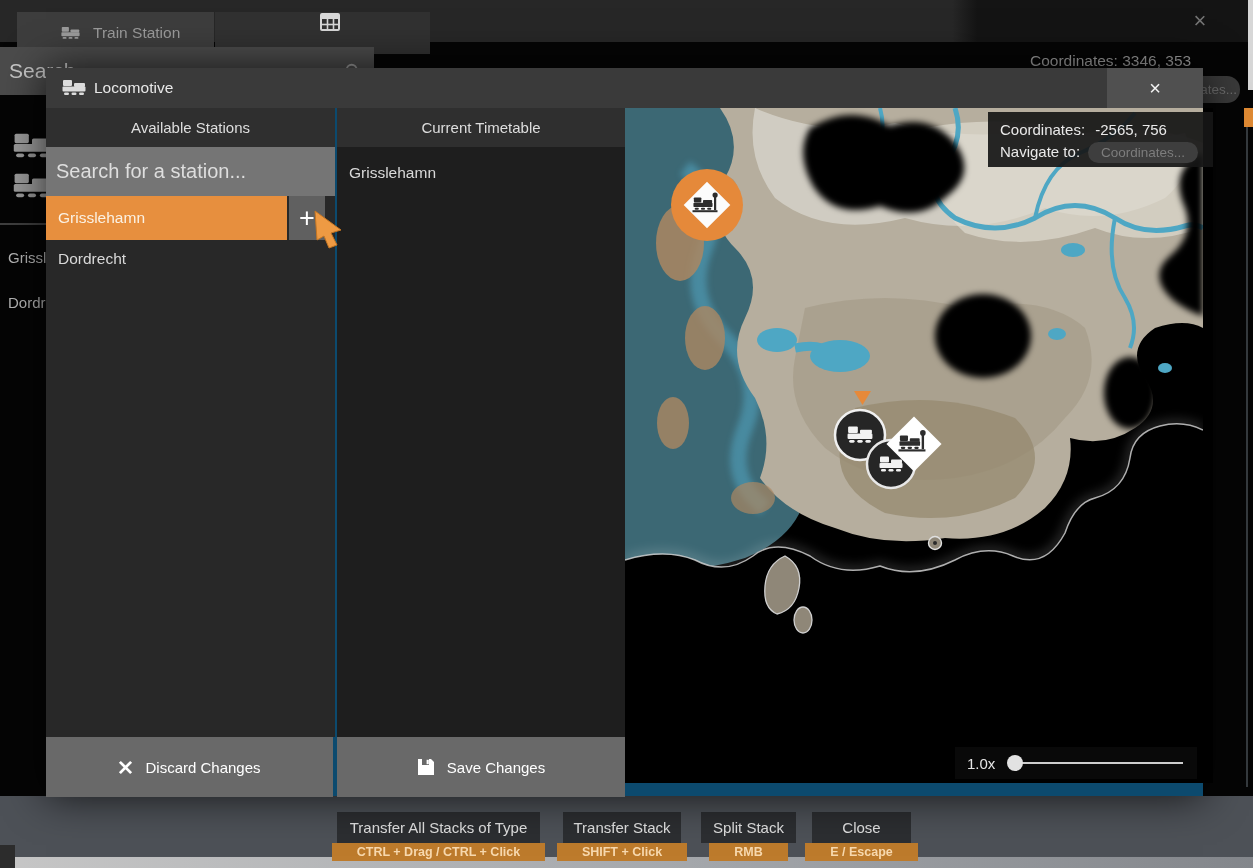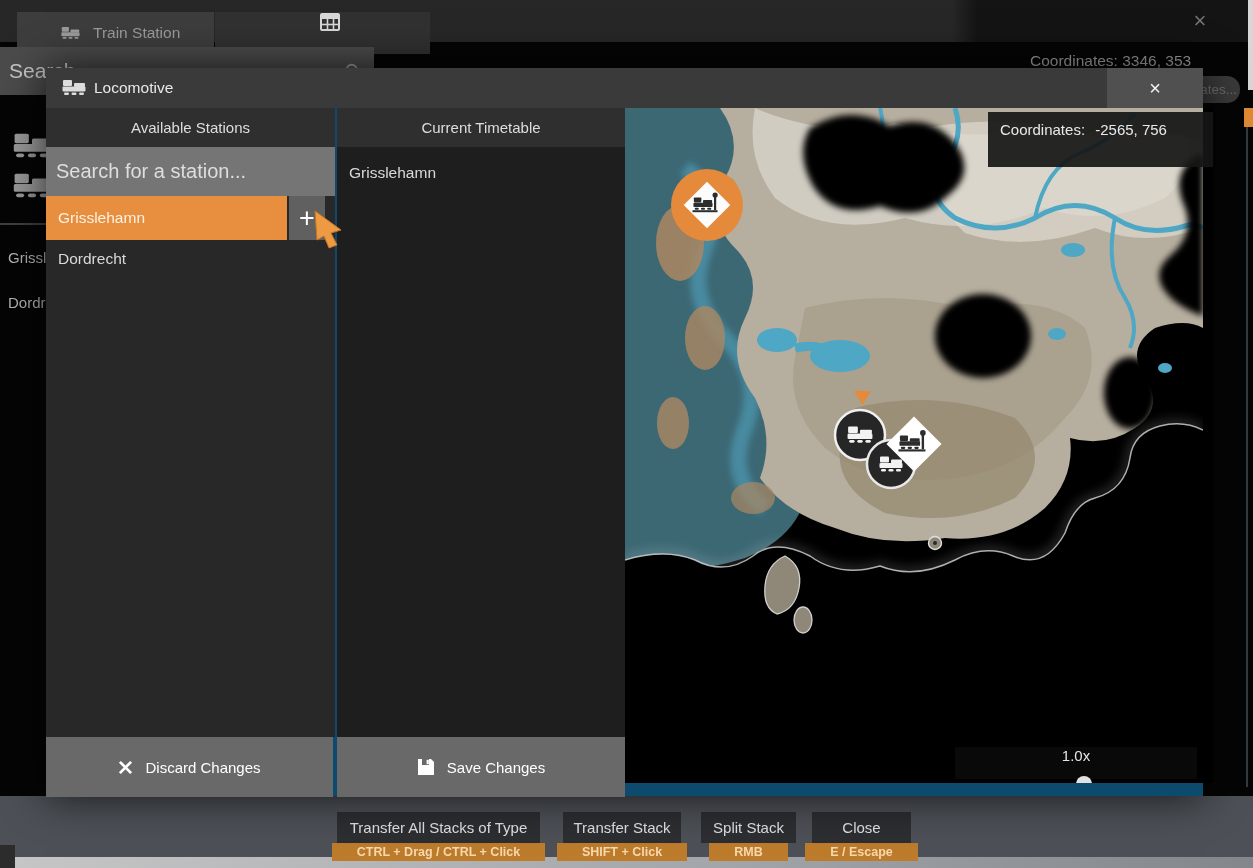--- a/index.html
+++ b/index.html
@@ -77,21 +77,21 @@
 
   
   #map{left:579px;top:40px;width:578px;height:675px;overflow:hidden;background:#000;padding-left:10px;}
   #map-svg{position:absolute;left:0;top:0;}
   #coord-panel{position:absolute;right:0;top:4px;width:225px;height:55px;background:rgba(22,22,22,.92);
     color:#e9e9e9;font-size:15px;padding:7px 0 0 12px;box-sizing:border-box;line-height:22px;}
   #coord-row2{display:flex;align-items:center;gap:8px;}
   #nav-pill{background:#3e3e3e;border-radius:11px;padding:0 13px;height:21px;line-height:21px;
     color:#7d7d7d;font-size:13.5px;}
   #zoom-panel{position:absolute;left:330px;top:639px;width:242px;height:32px;background:rgba(10,10,10,.85);
-    display:flex;align-items:center;padding:0 12px;box-sizing:border-box;gap:12px;flex-direction:column;}
+    display:flex;align-items:center;padding:0 12px;box-sizing:border-box;gap:12px;}
   #zoom-label{color:#e4e4e4;font-size:15px;}
   #zoom-track-wrap{position:relative;flex:1;height:16px;}
   #zoom-track{position:absolute;left:6px;right:2px;top:7px;height:2px;background:#cdcdcd;}
   #zoom-handle{position:absolute;left:0;top:0;width:16px;height:16px;border-radius:50%;background:#e2e2e2;}
 
   
   #bottom-bar{left:0;top:796px;width:1253px;height:61px;background:#4d5157;z-index:5;}
   .bb-group{position:absolute;top:16px;display:flex;flex-direction:column;align-items:center;z-index:6;}
   .bb-btn{width:100%;height:31px;background:#2c2e31;color:#e0e0e0;font-size:15px;line-height:31px;
     text-align:center;white-space:nowrap;}
@@ -339,20 +339,24 @@
             <rect x="-0.5" y="14.2" width="25" height="2"></rect>
           </g>
         </g>
       </svg>
 
       <div id="coord-panel">
         <div>
           <span>Coordinates:</span>
           <span style="margin-left:6px">-2565, 756</span>
         </div>
+        <div id="coord-row2">
+          <span>Navigate to:</span>
+          <span id="nav-pill">Coordinates...</span>
+        </div>
       </div>
 
       <div id="zoom-panel">
         <span id="zoom-label">1.0x</span>
         <div id="zoom-track-wrap">
           <div id="zoom-track"></div>
           <div id="zoom-handle"></div>
         </div>
       </div>
     </div>

